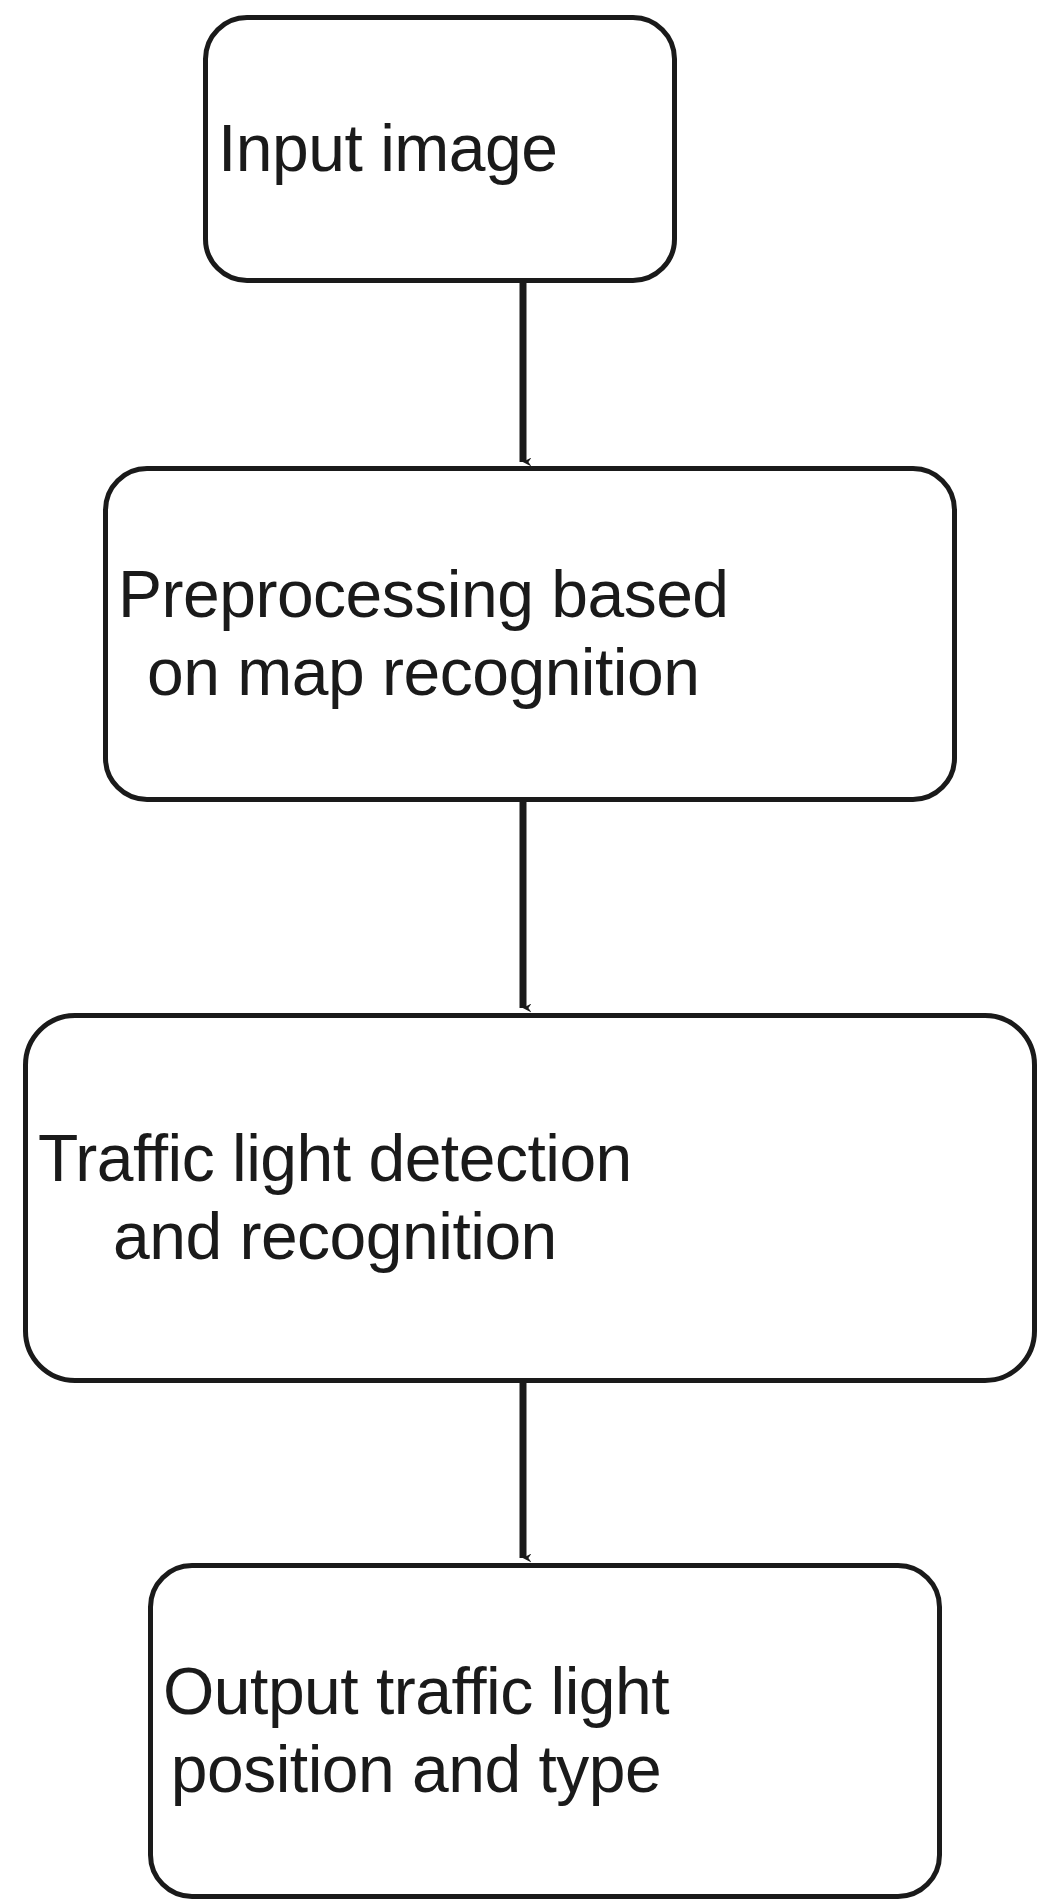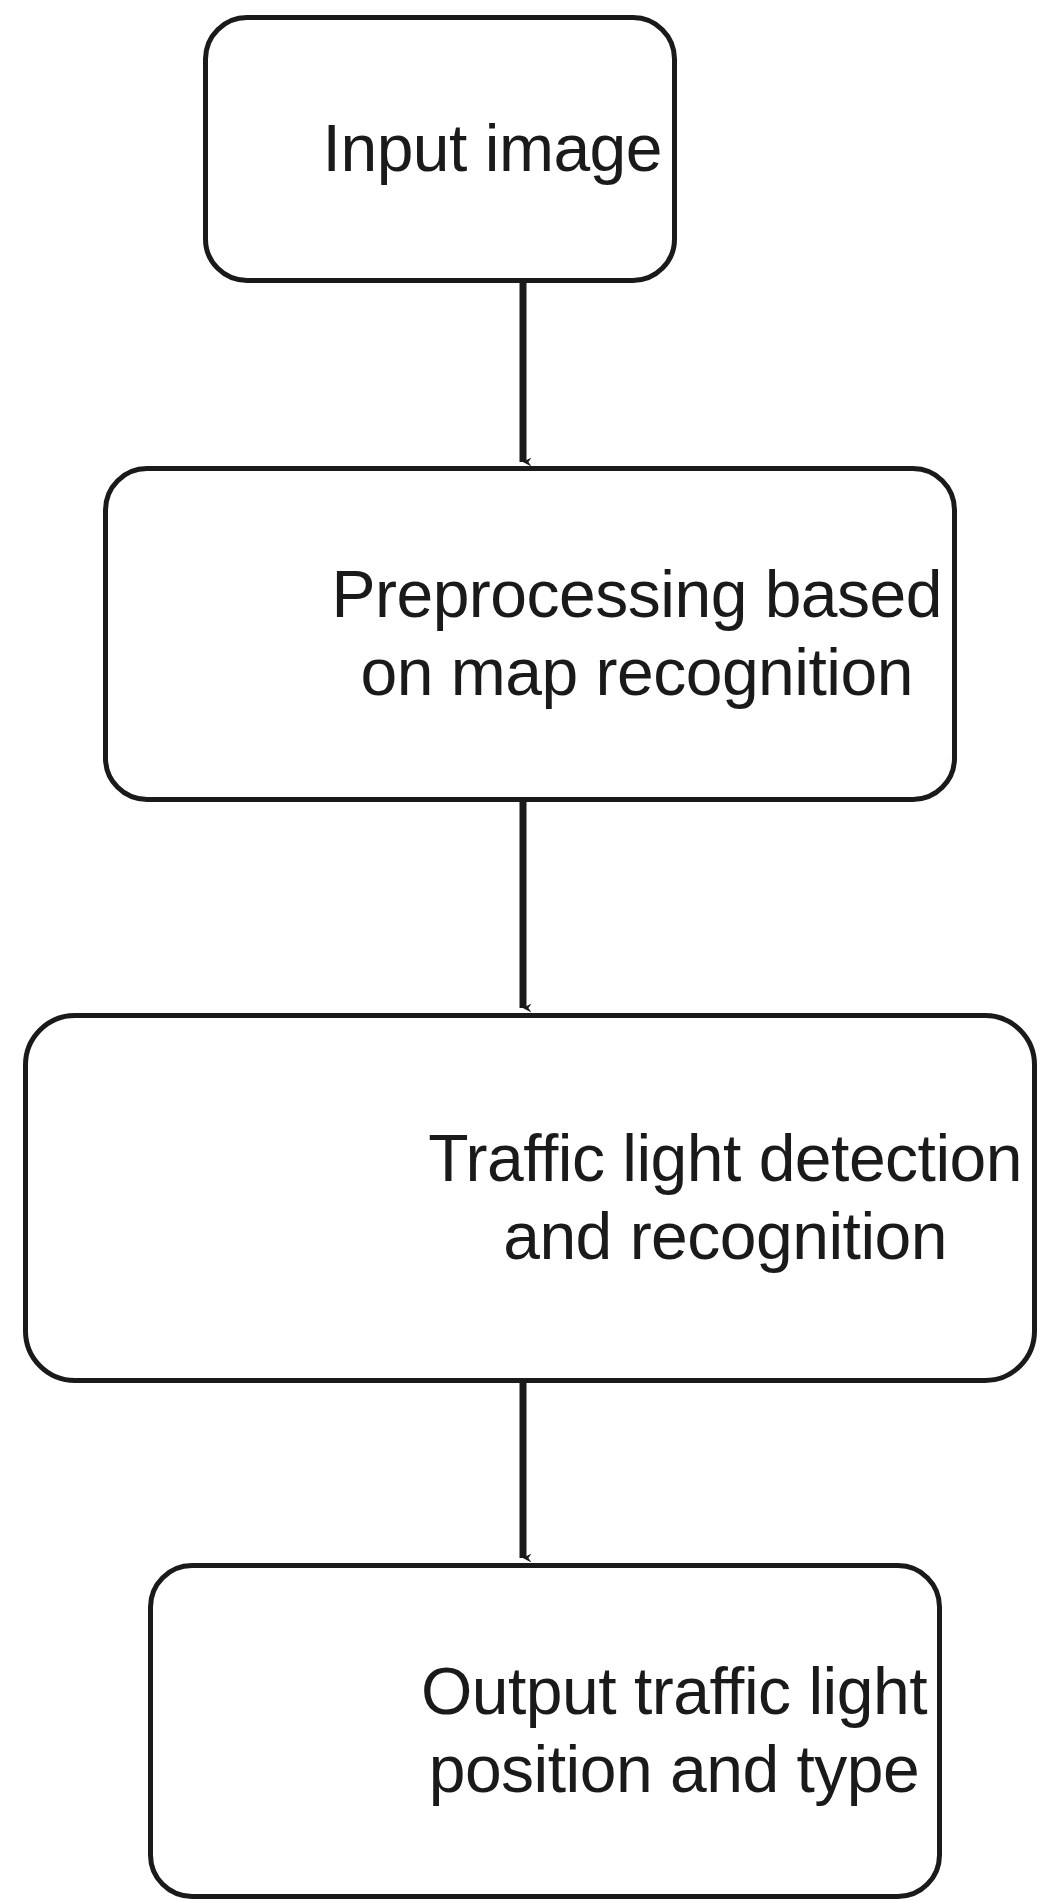--- a/index.html
+++ b/index.html
@@ -20,21 +20,21 @@
     overflow: hidden;
   }
   .node {
     position: absolute;
     box-sizing: border-box;
     background: #ffffff;
     border: 5px solid #1a1a1a;
     border-radius: 40px;
     display: flex;
     align-items: center;
-    justify-content: flex-end;
+    justify-content: flex-start;
     text-align: center;
   }
   .node-label {
     display: block;
     color: #1a1a1a;
     font-family: "Liberation Sans", sans-serif;
     font-weight: 400;
     line-height: 1.18;
     letter-spacing: -0.5px;
     white-space: pre-line;

